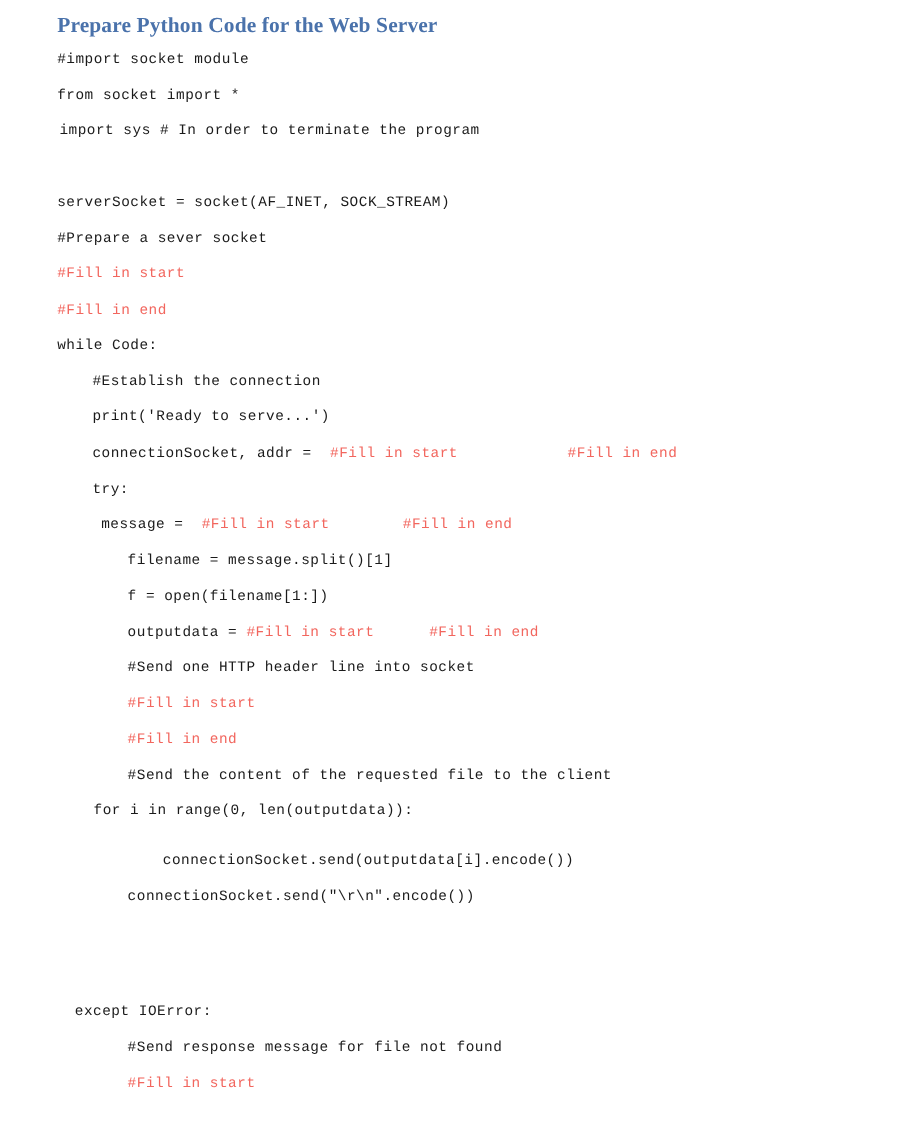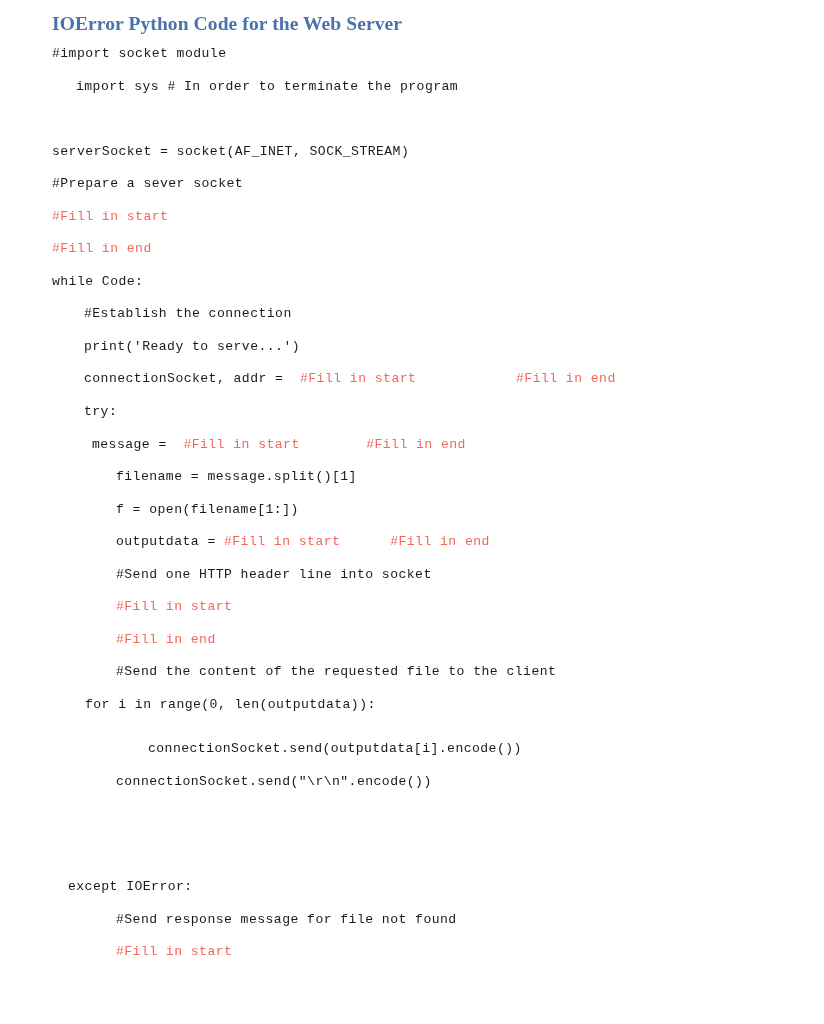--- a/index.html
+++ b/index.html
@@ -61,25 +61,26 @@
   }
   .seg.fill {
     color: #f2665e;
   }
 </style>
 </head>
 <body>
 
 <div id="doc-page">
 
-  <div id="doc-title">IOError Python Code for the Web Server</div>
+  <div id="doc-title">Prepare Python Code for the Web Server</div>
 
   <div id="code-block">
       <div class="code-line" style="padding-left: 52px;"><span class="seg plain">#import socket module</span></div>
-      <div class="code-line" style="padding-left: 76px;"><span class="seg plain">import sys # In order to terminate the program</span></div>
+      <div class="code-line" style="padding-left: 52px;"><span class="seg plain">from socket import *</span></div>
+      <div class="code-line" style="padding-left: 54px;"><span class="seg plain">import sys # In order to terminate the program</span></div>
       <div class="code-line blank" style="padding-left: 52px;">&nbsp;</div>
       <div class="code-line" style="padding-left: 52px;"><span class="seg plain">serverSocket = socket(AF_INET, SOCK_STREAM)</span></div>
       <div class="code-line" style="padding-left: 52px;"><span class="seg plain">#Prepare a sever socket</span></div>
       <div class="code-line" style="padding-left: 52px;"><span class="seg fill">#Fill in start</span></div>
       <div class="code-line" style="padding-left: 52px;"><span class="seg fill">#Fill in end</span></div>
       <div class="code-line" style="padding-left: 52px;"><span class="seg plain">while Code:</span></div>
       <div class="code-line" style="padding-left: 84px;"><span class="seg plain">#Establish the connection</span></div>
       <div class="code-line" style="padding-left: 84px;"><span class="seg plain">print('Ready to serve...')</span></div>
       <div class="code-line" style="padding-left: 84px;"><span class="seg plain">connectionSocket, addr =  </span><span class="seg fill">#Fill in start</span><span class="seg plain">            </span><span class="seg fill">#Fill in end</span></div>
       <div class="code-line" style="padding-left: 84px;"><span class="seg plain">try:</span></div>

